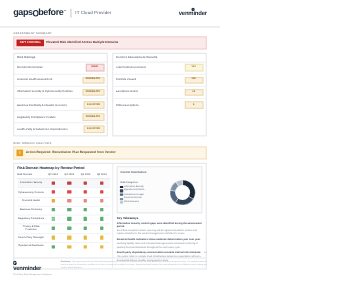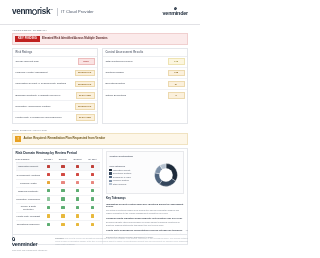--- a/index.html
+++ b/index.html
@@ -171,21 +171,21 @@
   .foot-r { flex:1; font-size:1.75px; color:#aab0b8; line-height:1.5; text-align:justify; }
   .foot-r b { color:#8b9198; }
 </style>
 </head>
 <body>
 
 <div class="page">
 
   <div class="hdr">
     <div class="logo-main">
-      <span class="logo-word"><span>venm</span><span class="o-ring"></span><span>risk</span><span class="logo-tm">™</span></span>
+      <span class="logo-word"><span>gaps</span><span class="o-ring"></span><span>before</span><span class="logo-tm">™</span></span>
     </div>
     <div class="hdr-div"></div>
     <div class="hdr-sub">IT Cloud Provider</div>
     <div class="vf-logo">
       <div class="vf-mark"></div>
       <div class="vf-word">venminder</div>
     </div>
   </div>
 
   <div class="body-wrap" style="padding-top:3.5px;">

